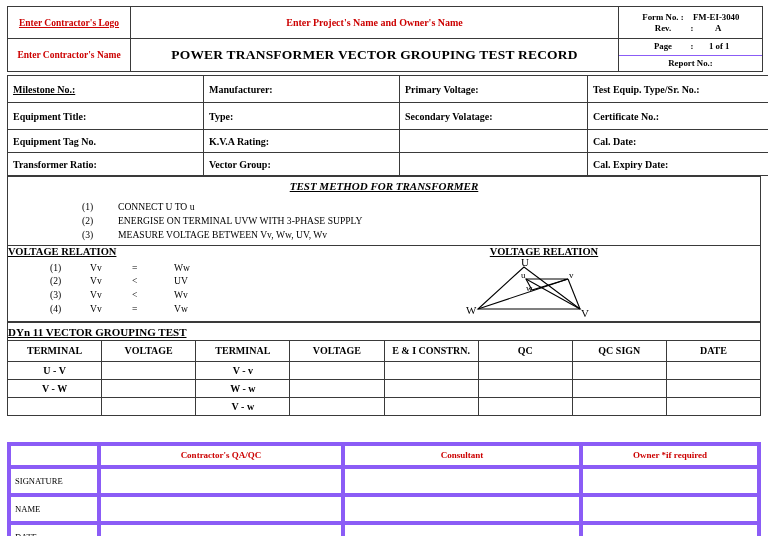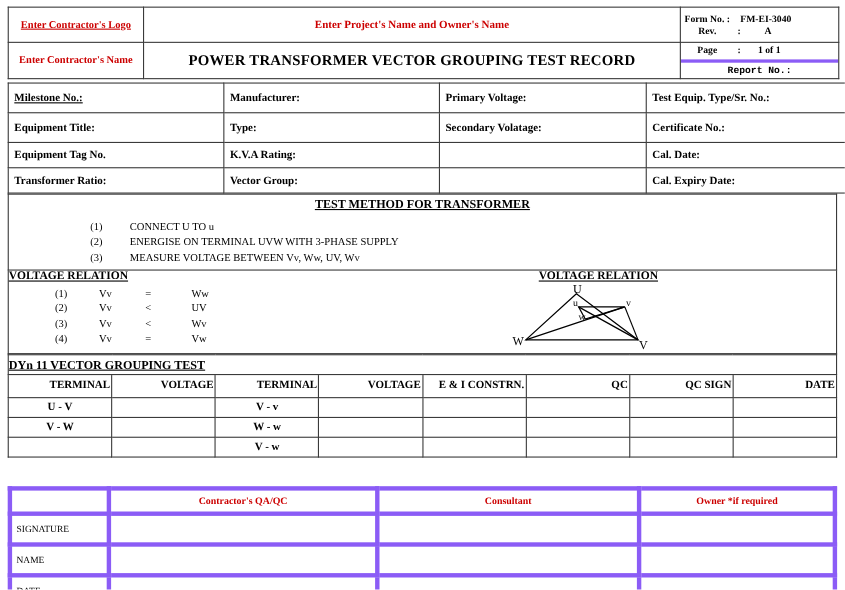--- a/index.html
+++ b/index.html
@@ -22,53 +22,53 @@
   
   .hdr{width:754px;table-layout:fixed;}
   .hdr td{border:1px solid #3a3a3a;padding:0;vertical-align:middle;text-align:center;}
   .red{color:#cc0000;font-weight:bold;}
   .contractor-logo{height:31px;font-size:9.5px;}
   .contractor-name{height:32px;font-size:9.5px;}
   .proj-name{height:31px;font-size:10px;}
   .doc-title{height:32px;font-size:13.5px;font-weight:bold;letter-spacing:.2px;}
   .meta{font-size:8.8px;font-weight:bold;text-align:left;padding:1px 0 1px 4px;line-height:1.25;}
   .meta .row{display:flex;}
-  .meta .k{width:48px;display:inline-block;}
+  .meta .k{width:48px;display:inline-block;margin-left:20px;}
   .meta .c{width:10px;display:inline-block;}
   .meta .v{display:inline-block;padding-left:6px;}
 
   
   .info{width:754px;table-layout:fixed;margin-top:3px;}
   .info td{border:1px solid #3a3a3a;height:20px;font-size:10px;font-weight:bold;
            padding:1px 0 1px 5px;vertical-align:middle;}
 
   
   .method{width:754px;table-layout:fixed;}
   .method td{border:1px solid #3a3a3a;padding:0;}
-  .sec-title{text-align:center;font-size:11px;font-weight:bold;text-decoration:underline;padding:3px 0 2px 0;}
+  .sec-title{text-align:center;font-size:11px;font-weight:bold;text-decoration:underline;padding:3px 0 2px 0;font-style:italic;}
   .steps{padding:6px 0 3px 0;font-size:9.6px;line-height:1.45;}
   .steps .st{display:flex;padding-left:74px;}
   .steps .no{width:36px;}
   .vr-title{font-size:10.5px;font-weight:bold;text-decoration:underline;}
   .vr-left{padding:2px 0 4px 4px;}
   .vr-rows{font-size:9.6px;line-height:1.42;padding-top:4px;}
   .vr-rows .vrow{display:flex;padding-left:42px;}
   .vr-rows .c1{width:40px;}
   .vr-rows .c2{width:42px;}
   .vr-rows .c3{width:44px;text-align:left;}
   .vr-right{text-align:center;padding-top:2px;}
 
   .diagram{position:relative;width:100%;height:64px;}
   .diagram svg{display:block;margin:0 auto;}
 
   
   .vgt{width:754px;table-layout:fixed;}
   .vgt td,.vgt th{border:1px solid #3a3a3a;}
   .vgt .bar{text-align:left;font-size:11px;font-weight:bold;text-decoration:underline;padding:3px 0 2px 0;}
-  .vgt th{font-size:10px;font-weight:bold;height:18px;text-align:right;}
+  .vgt th{font-size:10px;font-weight:bold;height:18px;text-align:center;}
   .vgt td.cell{height:15px;font-size:10px;font-weight:bold;text-align:center;}
 
   
   .sign{width:754px;table-layout:fixed;margin-top:26px;}
   .sign td{border:4px solid #8b5cf6;}
   .sign .hd{height:17px;text-align:center;font-size:9px;font-weight:bold;color:#cc0000;}
   .sign .lbl{height:22px;font-size:8.6px;padding-left:4px;vertical-align:middle;}
   .sign .blank{height:22px;}
 </style>
 </head>
@@ -95,21 +95,21 @@
     </tr>
     <tr>
       <td class="contractor-name red">Enter Contractor's Name</td>
       <td class="doc-title">POWER TRANSFORMER VECTOR GROUPING TEST RECORD</td>
       <td class="meta">
         <div class="row" style="padding-bottom:3px;">
           <span class="k">Page</span>
           <span class="c">:</span>
           <span class="v" style="padding-left:12px;font-family:Liberation Serif, serif;">1 of 1</span>
         </div>
-        <div style="border-top:3px solid #8b5cf6;padding-top:2px;font-family:Liberation Mono, monospace;">
+        <div style="border-top:1px solid #8b5cf6;padding-top:2px;">
           <span>Report No.:</span>
         </div>
       </td>
     </tr>
   </tbody>
     </table>
 
   <table class="info">
     <tbody>
         <tr>

